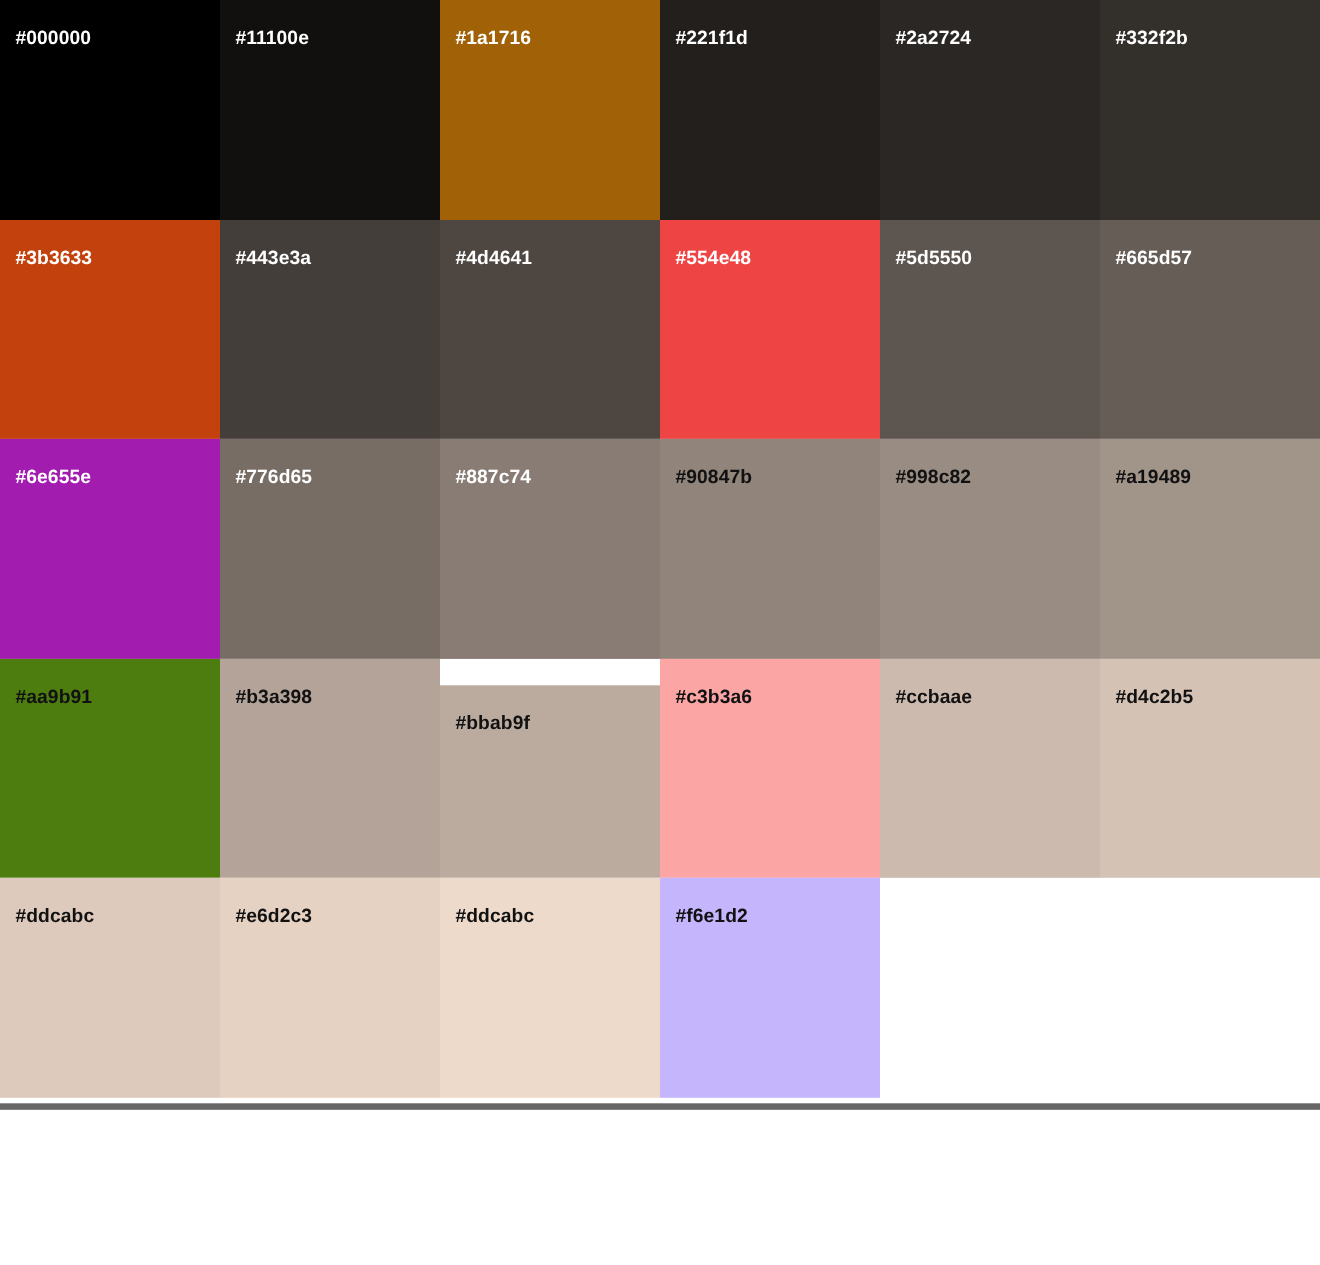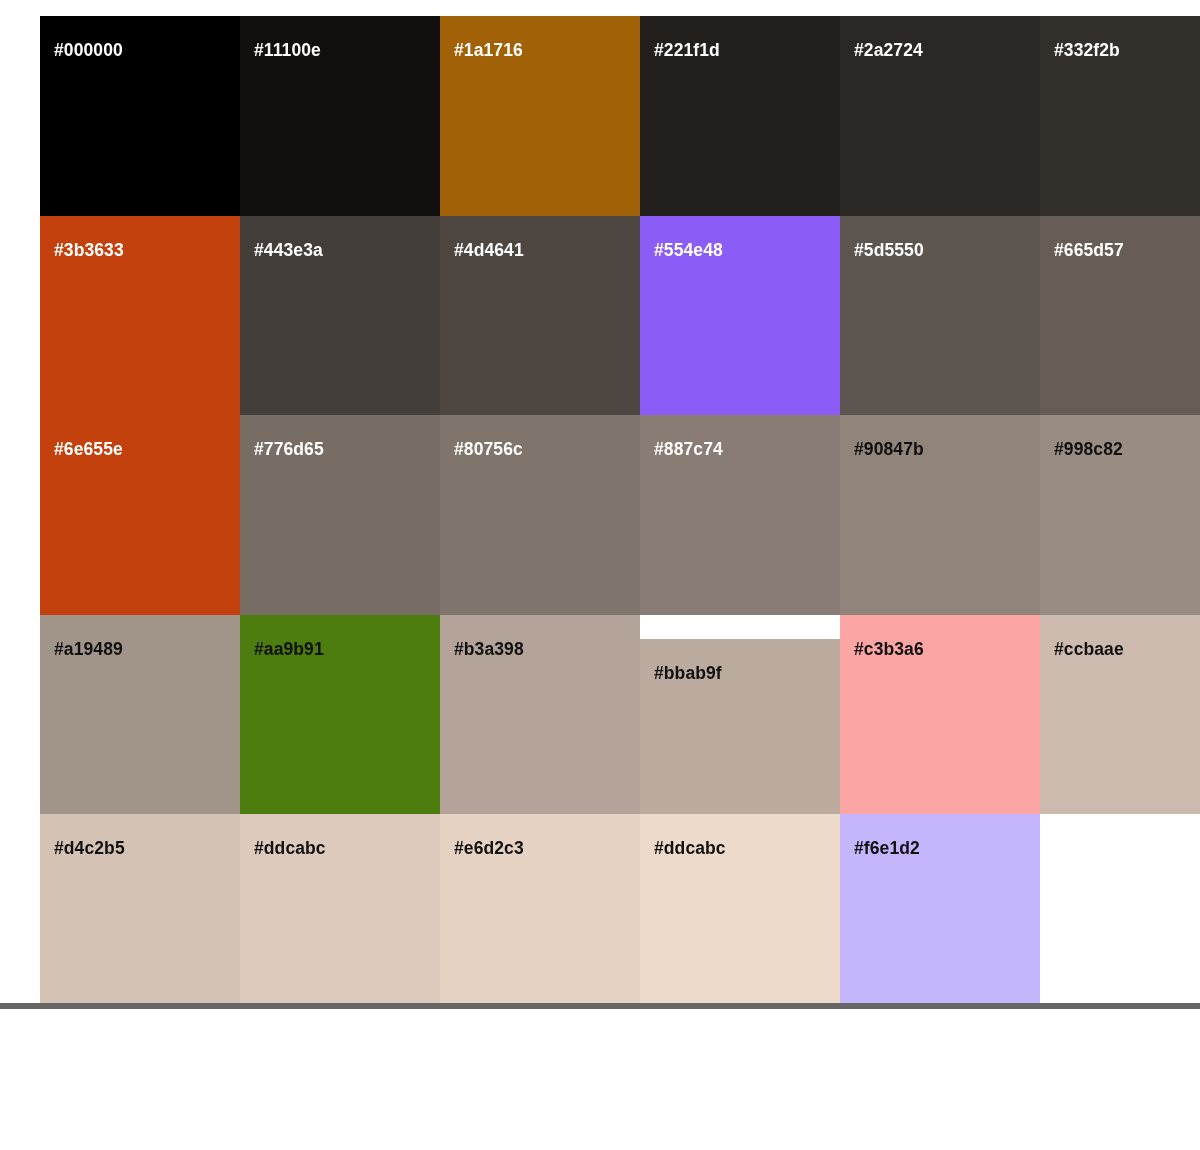--- a/index.html
+++ b/index.html
@@ -12,26 +12,25 @@
   }
   #page {
     position:relative;
     width:1200px; height:1150px;
     background:#ffffff;
   }
 
   
   #palette-grid {
     position:absolute;
-    left:0; top:16px;
+    left:0; top:0;
     width:968px; height:998px;
     display:grid;
     grid-template-columns:repeat(6, 200px);
     grid-template-rows:repeat(5, 199.6px);
-    padding-left:40px;
   }
   .swatch {
     position:relative;
     width:200px;
     overflow:hidden;
   }
   .swatch-label {
     position:absolute;
     left:14px;
     top:26px;
@@ -87,37 +86,34 @@
       </div>
       <div class="swatch light-text" title="#3b3633" style="background: #c2410c;">
         <span class="swatch-label">#3b3633</span>
       </div>
       <div class="swatch light-text" title="#443e3a" style="background: rgb(68, 62, 58);">
         <span class="swatch-label">#443e3a</span>
       </div>
       <div class="swatch light-text" title="#4d4641" style="background: rgb(77, 70, 65);">
         <span class="swatch-label">#4d4641</span>
       </div>
-      <div class="swatch light-text" title="#554e48" style="background: #8b5cf6;">
+      <div class="swatch light-text" title="#554e48" style="background: #ef4444;">
         <span class="swatch-label">#554e48</span>
       </div>
       <div class="swatch light-text" title="#5d5550" style="background: rgb(93, 85, 80);">
         <span class="swatch-label">#5d5550</span>
       </div>
       <div class="swatch light-text" title="#665d57" style="background: rgb(102, 93, 87);">
         <span class="swatch-label">#665d57</span>
       </div>
-      <div class="swatch light-text" title="#6e655e" style="background: #c2410c;">
+      <div class="swatch light-text" title="#6e655e" style="background: #a21caf;">
         <span class="swatch-label">#6e655e</span>
       </div>
       <div class="swatch light-text" title="#776d65" style="background: rgb(119, 109, 101);">
         <span class="swatch-label">#776d65</span>
-      </div>
-      <div class="swatch light-text" title="#80756c" style="background: rgb(128, 117, 108);">
-        <span class="swatch-label">#80756c</span>
       </div>
       <div class="swatch light-text" title="#887c74" style="background: rgb(136, 124, 116);">
         <span class="swatch-label">#887c74</span>
       </div>
       <div class="swatch dark-text" title="#90847b" style="background: rgb(144, 132, 123);">
         <span class="swatch-label">#90847b</span>
       </div>
       <div class="swatch dark-text" title="#998c82" style="background: rgb(153, 140, 130);">
         <span class="swatch-label">#998c82</span>
       </div>

